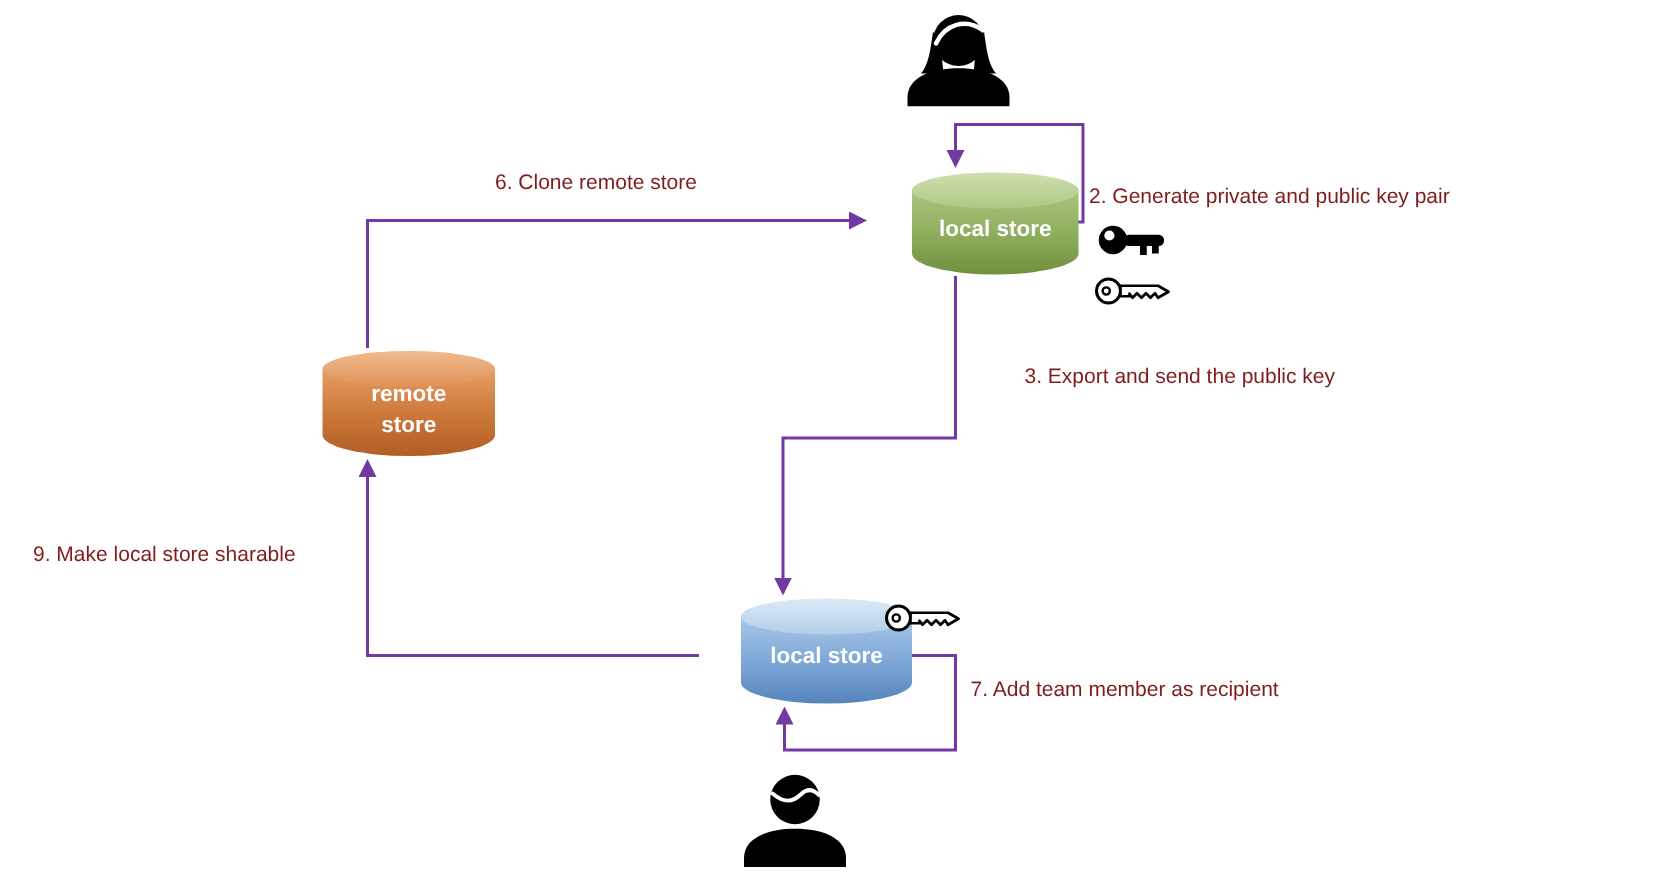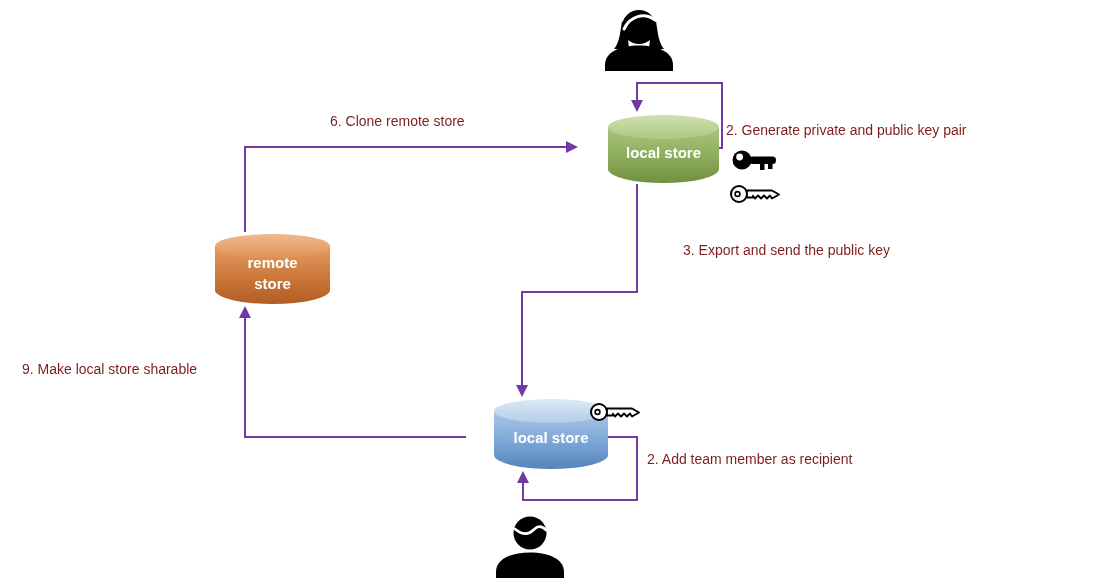--- a/index.html
+++ b/index.html
@@ -109,15 +109,15 @@
       <circle cx="10" cy="15" r="8" fill="#fff" stroke="#000" stroke-width="2"></circle>
       <circle cx="8.5" cy="15" r="2.4" fill="#fff" stroke="#000" stroke-width="1.6"></circle>
       <path d="M18,11.5 H43 L50,15.5 L43,19.5 L41,16.5 L38,19.5 L35,16.5 L32,19.5 L29,16.5 L26,19.5 L24,16.8 L24,18.5 H18 Z" fill="#fff" stroke="#000" stroke-width="1.8" stroke-linejoin="round"></path>
     </svg>
   </div>
 
   <div class="step-label" style="left:330px;top:113px;">6. Clone remote store</div>
   <div class="step-label" style="left:726px;top:122px;">2. Generate private and public key pair</div>
   <div class="step-label" style="left:647px;top:242px;margin-left:36px;">3. Export and send the public key</div>
   <div class="step-label" style="left:22px;top:361px;">9. Make local store sharable</div>
-  <div class="step-label" style="left:647px;top:451px;">2. Add team member as recipient</div>
+  <div class="step-label" style="left:647px;top:451px;">7. Add team member as recipient</div>
 
 </div>
 
 </body></html>

